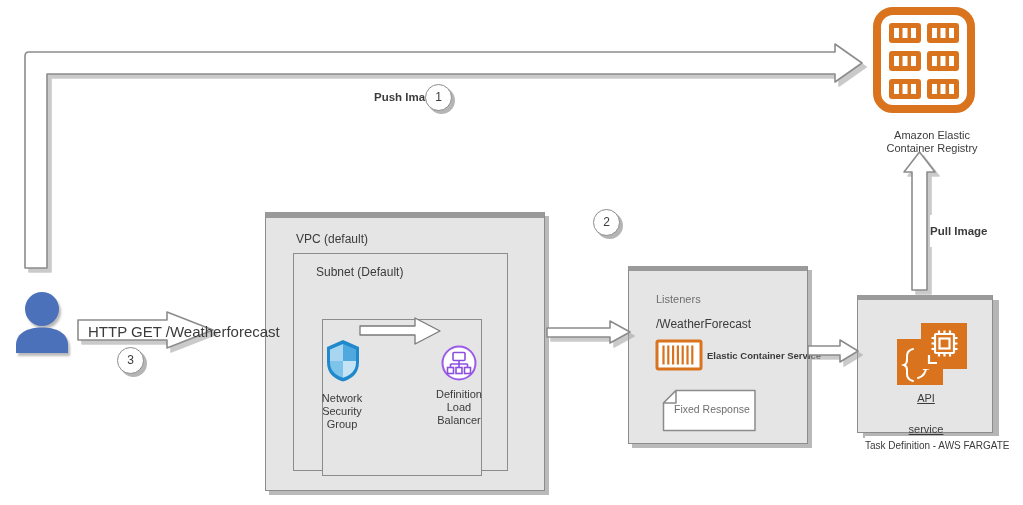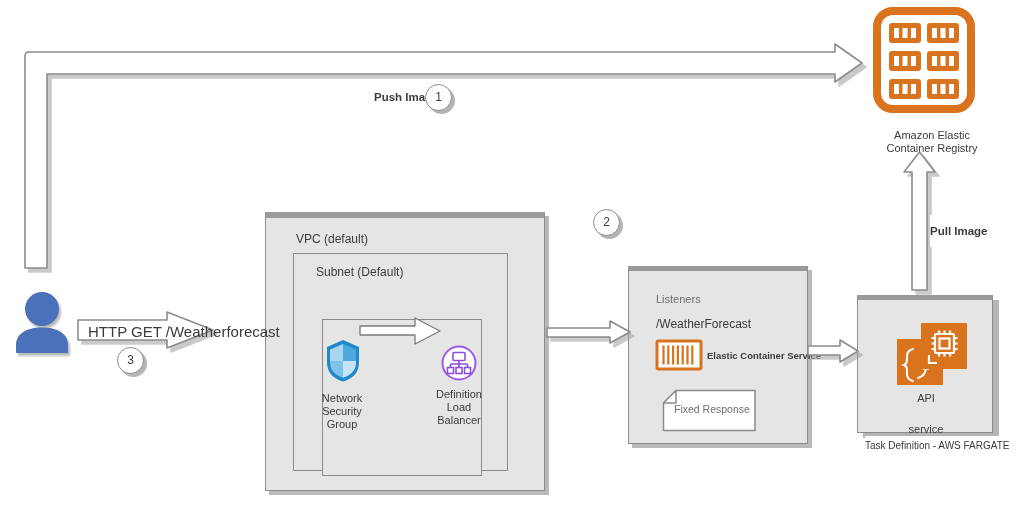--- a/index.html
+++ b/index.html
@@ -100,21 +100,21 @@
       <g stroke="#fff" stroke-width="2.2" fill="none">
         <rect x="44" y="15" width="19" height="19" rx="1"></rect>
         <rect x="48.5" y="19.5" width="10" height="10"></rect>
         <path d="M48,11.5 V15 M53.5,11.5 V15 M59,11.5 V15"></path>
         <path d="M48,34 V37.5 M53.5,34 V37.5 M59,34 V37.5"></path>
         <path d="M40.5,19 H44 M40.5,24.5 H44 M40.5,30 H44"></path>
         <path d="M63,19 H66.5 M63,24.5 H66.5 M63,30 H66.5"></path>
         <path d="M38,36 V44 H46"></path>
       </g>
     </svg>
-    <div class="abs smalllabel centertxt" style="left:28px;top:92px;width:80px;">
+    <div class="abs smalllabel centertxt" style="left:28px;top:92px;width:80px;text-decoration:underline;">
       <div>API</div>
       <div style="margin-top:18px;">service</div>
     </div>
     <div class="abs nowrap" style="left:7px;top:117px;width:134px;height:19px;background:#fff;
          font-size:10px;line-height:19px;text-align:center;z-index:2;margin-top:19px;">Task Definition - AWS FARGATE</div>
   </div>
 
   <div class="abs" style="left:868px;top:4px;width:112px;height:114px;background:#fff;"></div>
   <svg class="abs" style="left:872px;top:6px;" width="104" height="108" viewBox="0 0 104 108">
     <rect x="5" y="5" width="94" height="98" rx="16" fill="#fff" stroke="#D9731E" stroke-width="8"></rect>

